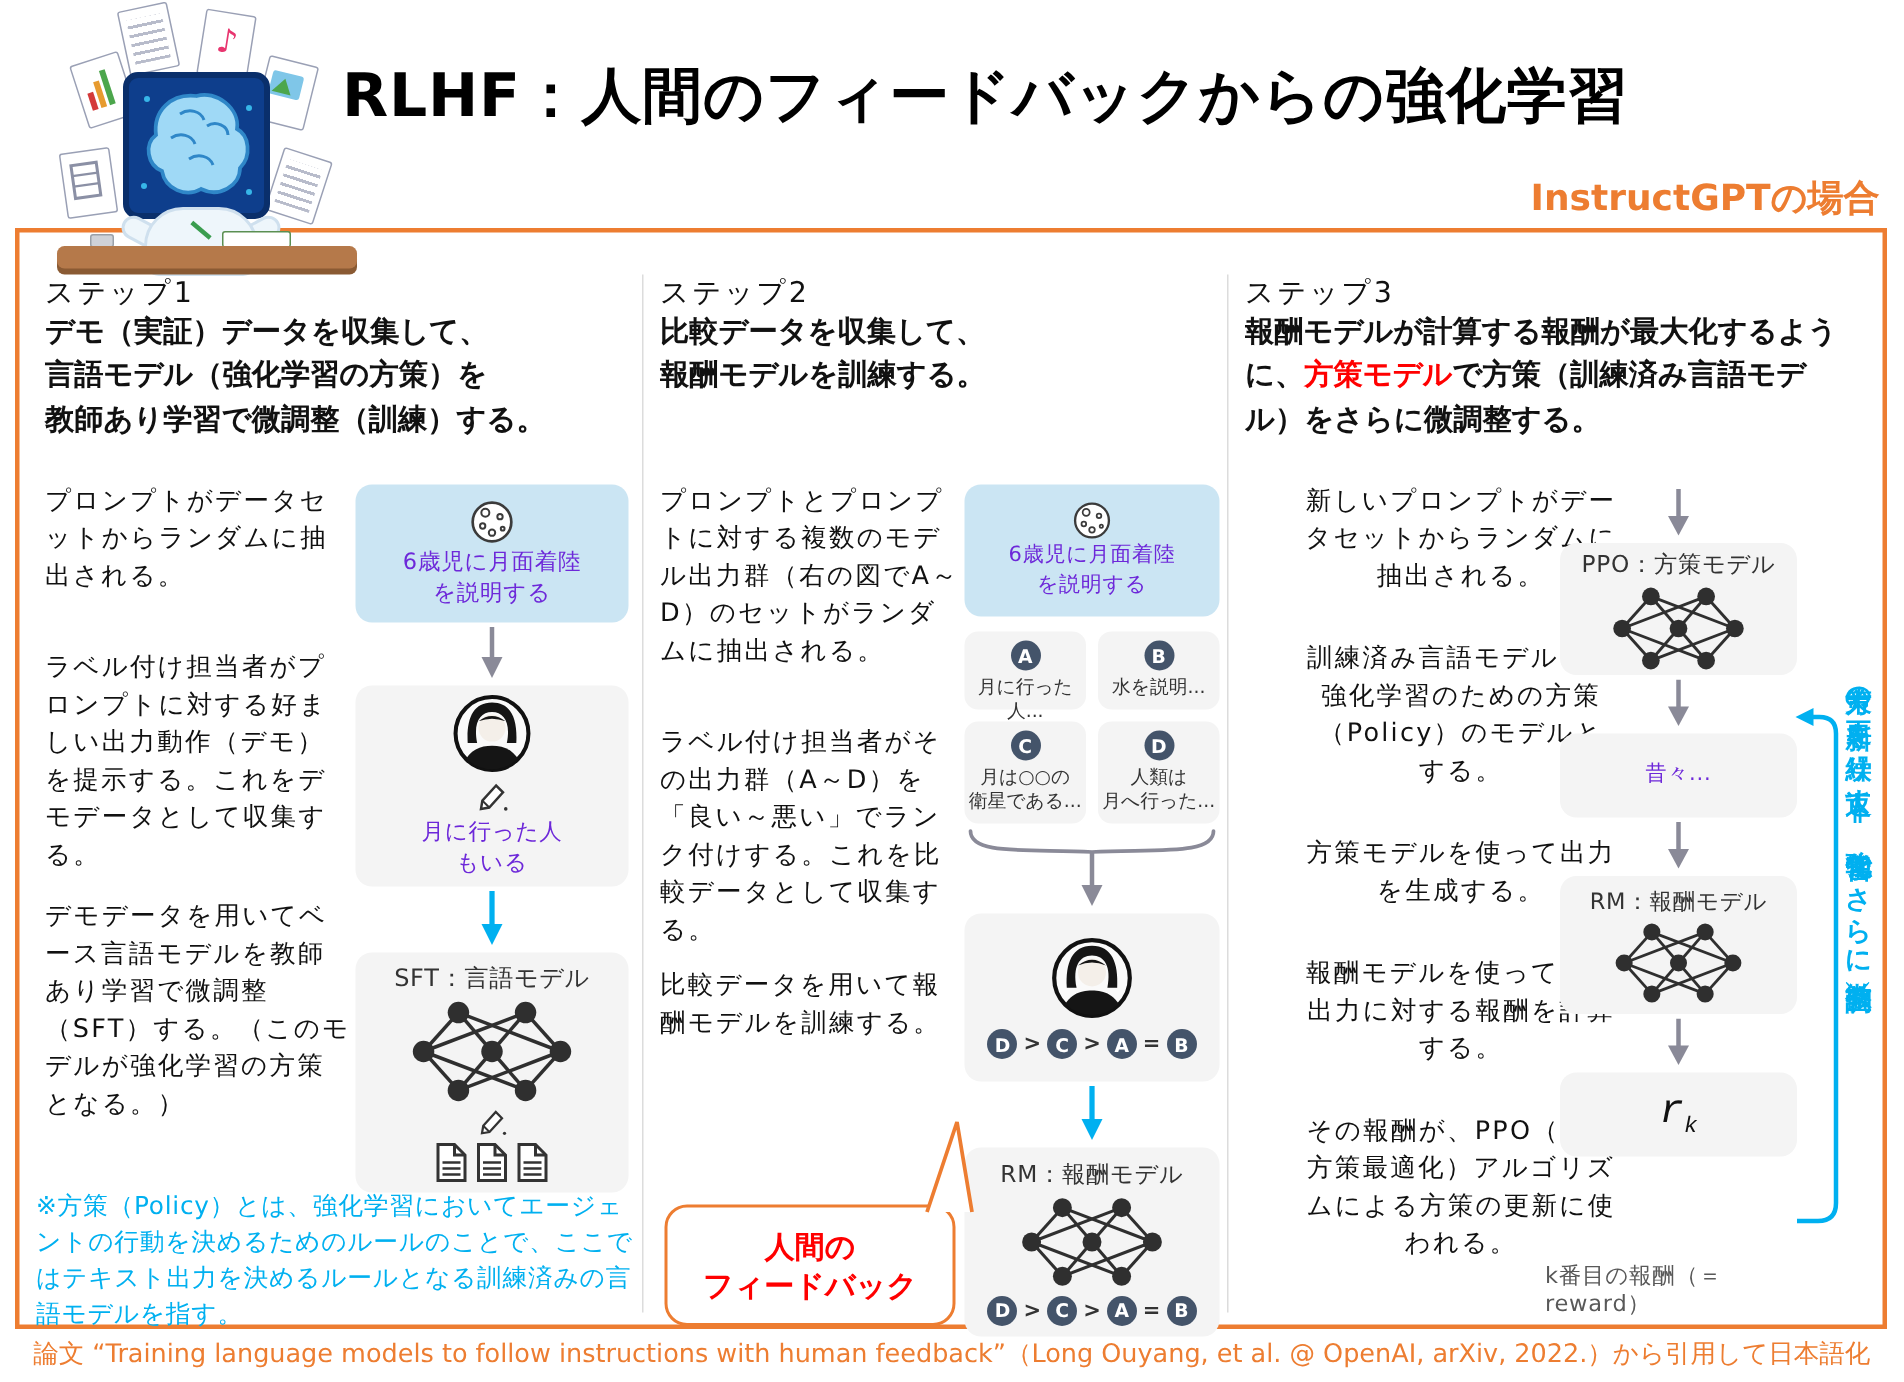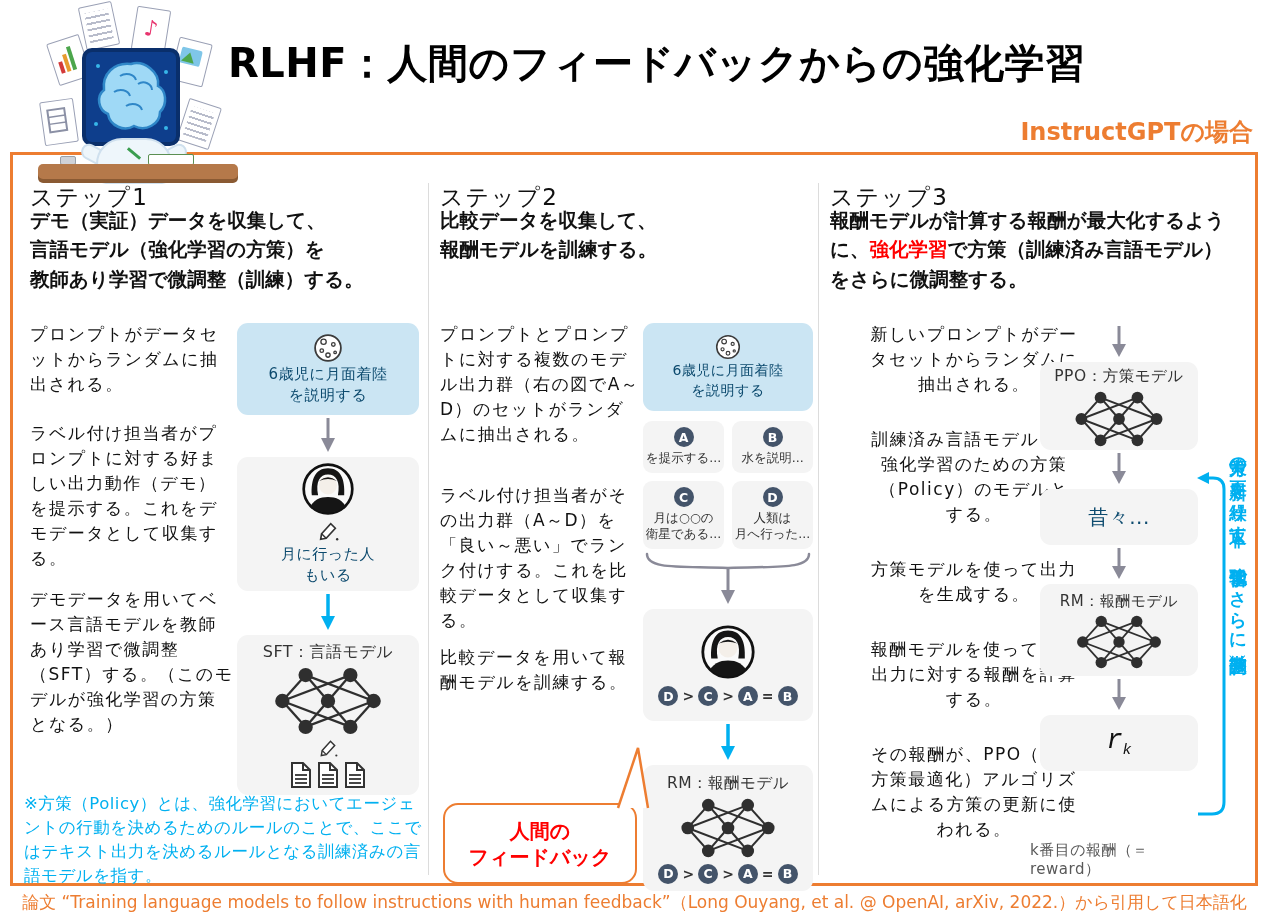--- a/index.html
+++ b/index.html
@@ -5,34 +5,34 @@
   html,body{margin:0;padding:0;background:#fff;}
   .canvas{position:relative;width:1269px;height:921px;background:#fff;overflow:hidden;
           font-family:"DejaVu Sans","Liberation Sans",sans-serif;color:#1a1a1a;}
   .frame{position:absolute;left:10px;top:152px;width:1242px;height:728px;border:3px solid #ED7D31;}
   .divider{position:absolute;top:183px;height:692px;width:1px;background:#dcdcdc;}
   .d1{left:428px;} .d2{left:818px;}
   .title{position:absolute;left:228px;top:36px;margin:0;font-size:40px;font-weight:800;color:#000;letter-spacing:.5px;}
   .subtitle{position:absolute;right:16px;top:116px;font-size:24px;font-weight:bold;color:#ED7D31;}
   .footer{position:absolute;left:0;top:891px;width:1269px;text-align:center;font-size:17px;color:#ED7D31;}
 
-  .step-label{position:absolute;font-size:23px;letter-spacing:2px;color:#111;}
+  .step-label{position:absolute;font-size:19px;letter-spacing:2px;color:#111;}
   .step-heading{position:absolute;font-size:19.5px;font-weight:bold;line-height:1.5;color:#111;}
   .pre{white-space:pre-line;}
   .red{color:#FF0000;}
   .body-col{position:absolute;font-size:17px;line-height:25px;letter-spacing:1.5px;color:#111;}
   .body-col p{margin:0;}
   .note{position:absolute;left:24px;top:792px;width:400px;font-size:16.5px;line-height:1.45;
         letter-spacing:.5px;color:#00B0F0;font-weight:500;}
 
   .flow{position:absolute;display:flex;flex-direction:column;align-items:center;}
   .pbox{width:100%;border-radius:11px;display:flex;flex-direction:column;align-items:center;
         justify-content:center;box-sizing:border-box;text-align:center;}
   .blue{background:#CBE5F3;} .gray{background:#F4F4F4;}
-  .pbox-text{font-size:15px;line-height:1.4;color:#0c4a6e;letter-spacing:.5px;}
+  .pbox-text{font-size:15px;line-height:1.4;color:#6d28d9;letter-spacing:.5px;}
   .box-title{font-size:16px;color:#333;letter-spacing:.5px;margin-bottom:4px;}
   .arrow{flex:none;margin:3px 0;}
   .docs-row{display:flex;gap:5px;margin-top:3px;}
 
   .out-grid{display:flex;flex-wrap:wrap;gap:8px;width:100%;margin-top:10px;}
   .out-box{width:calc(50% - 4px);background:#F4F4F4;border-radius:9px;box-sizing:border-box;
            padding:6px 1px;display:flex;flex-direction:column;align-items:center;}
   .badge{width:20px;height:20px;border-radius:50%;background:#44546A;color:#fff;font-size:12.5px;
          font-weight:bold;display:inline-flex;align-items:center;justify-content:center;flex:none;}
   .out-box .badge{margin-bottom:3px;}
@@ -128,21 +128,21 @@
     <div class="book"></div>
     <div class="desk"></div>
   </div>
 
   <div class="step-label" style="left:30px;top:182px;">ステップ1</div>
   <div class="step-heading pre" style="left:30px;top:206px;width:400px;">デモ（実証）データを収集して、
 言語モデル（強化学習の方策）を
 教師あり学習で微調整（訓練）する。</div>
 
   <div class="body-col" style="left:30px;top:322px;width:204px;">
-    <p style="margin-bottom:24px;">プロンプトがデータセットからランダムに抽出される。</p>
+    <p style="margin-bottom:36px;">プロンプトがデータセットからランダムに抽出される。</p>
     <p style="margin-bottom:16px;">ラベル付け担当者がプロンプトに対する好ましい出力動作（デモ）を提示する。これをデモデータとして収集する。</p>
     <p>デモデータを用いてベース言語モデルを教師あり学習で微調整（SFT）する。（このモデルが強化学習の方策となる。）</p>
   </div>
 
   <div class="flow" style="left:237px;top:323px;width:182px;">
     <div class="pbox blue" style="height:92px;">
       <svg width="32" height="32" viewBox="0 0 36 36">
         <circle cx="18" cy="18" r="14.5" fill="#fff" stroke="#3b3b3b" stroke-width="2"></circle>
         <circle cx="13" cy="11" r="3" fill="none" stroke="#3b3b3b" stroke-width="1.5"></circle>
         <circle cx="24" cy="14" r="2" fill="none" stroke="#3b3b3b" stroke-width="1.5"></circle>
@@ -263,21 +263,21 @@
         <circle cx="11" cy="21" r="2" fill="none" stroke="#3b3b3b" stroke-width="1.5"></circle>
         <circle cx="18" cy="26" r="2.4" fill="none" stroke="#3b3b3b" stroke-width="1.5"></circle>
         <circle cx="26" cy="23" r="1.4" fill="none" stroke="#3b3b3b" stroke-width="1.5"></circle>
       </svg>
       <div class="pbox-text pre" style="font-size:14px;">6歳児に月面着陸
 を説明する</div>
     </div>
     <div class="out-grid">
       <div class="out-box" style="height:52px;">
         <span class="badge">A</span>
-        <span class="out-cap">を提示する...</span>
+        <span class="out-cap">月に行った人...</span>
       </div>
       <div class="out-box" style="height:52px;">
         <span class="badge">B</span>
         <span class="out-cap">水を説明...</span>
       </div>
       <div class="out-box" style="height:68px;">
         <span class="badge">C</span>
         <span class="out-cap pre">月は○○の
 衛星である...</span>
       </div>
@@ -360,21 +360,21 @@
     </div>
   </div>
 
   <div class="bubble pre">人間の
 フィードバック</div>
   <svg class="bubble-tail" width="40" height="64">
     <path d="M6,62 L26,2 L36,62" fill="#fff" stroke="#ED7D31" stroke-width="2.5"></path>
   </svg>
 
   <div class="step-label" style="left:830px;top:182px;">ステップ3</div>
-  <div class="step-heading" style="left:830px;top:206px;width:408px;"><span>報酬モデルが計算する報酬が最大化するように、</span><span class="red">強化学習</span><span>で方策（訓練済み言語モデル）をさらに微調整する。</span></div>
+  <div class="step-heading" style="left:830px;top:206px;width:408px;"><span>報酬モデルが計算する報酬が最大化するように、</span><span class="red">方策モデル</span><span>で方策（訓練済み言語モデル）をさらに微調整する。</span></div>
 
   <div class="body-col" style="left:870px;top:322px;width:208px;text-align:center;">
     <p style="margin-bottom:30px;">新しいプロンプトがデータセットからランダムに抽出される。</p>
     <p style="margin-bottom:30px;">訓練済み言語モデルを、強化学習のための方策（Policy）のモデルとする。</p>
     <p style="margin-bottom:30px;">方策モデルを使って出力を生成する。</p>
     <p style="margin-bottom:30px;">報酬モデルを使ってその出力に対する報酬を計算する。</p>
     <p>その報酬が、PPO（近接方策最適化）アルゴリズムによる方策の更新に使われる。</p>
   </div>
 
   <div class="flow" style="left:1040px;top:323px;width:158px;">
@@ -408,21 +408,21 @@
           <circle cx="35" cy="67" r="8"></circle>
             <circle cx="85" cy="67" r="8"></circle>
         </g>
       </svg>
     </div>
     <svg class="arrow" width="18" height="33">
       <line x1="9" y1="0" x2="9" y2="19" stroke="#8a8a98" stroke-width="3"></line>
         <polygon points="2,18 16,18 9,31" fill="#8a8a98"></polygon>
     </svg>
     <div class="pbox gray" style="height:56px;">
-      <div class="pbox-text" style="font-size:20px;">昔々...</div>
+      <div class="pbox-text" style="font-size:14px;">昔々...</div>
     </div>
     <svg class="arrow" width="18" height="33">
       <line x1="9" y1="0" x2="9" y2="19" stroke="#8a8a98" stroke-width="3"></line>
         <polygon points="2,18 16,18 9,31" fill="#8a8a98"></polygon>
     </svg>
     <div class="pbox gray" style="height:92px;">
       <div class="box-title" style="font-size:15px;">RM：報酬モデル</div>
       <svg width="86" height="54" viewBox="0 0 120 76">
         <g stroke="#2f2f2f" stroke-width="2.6">
           <line x1="35" y1="9" x2="9" y2="38"></line>

